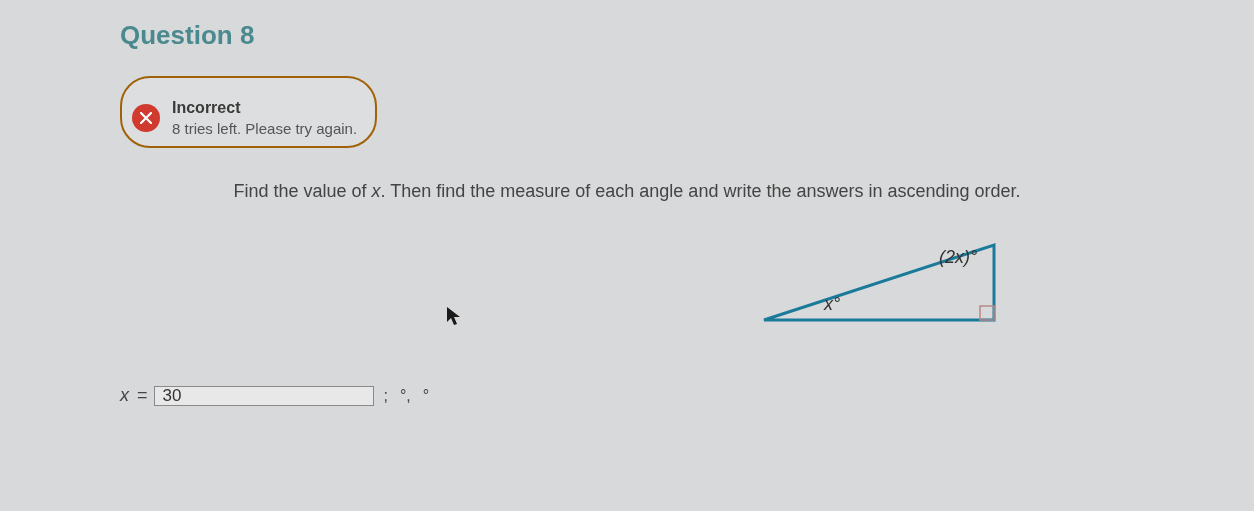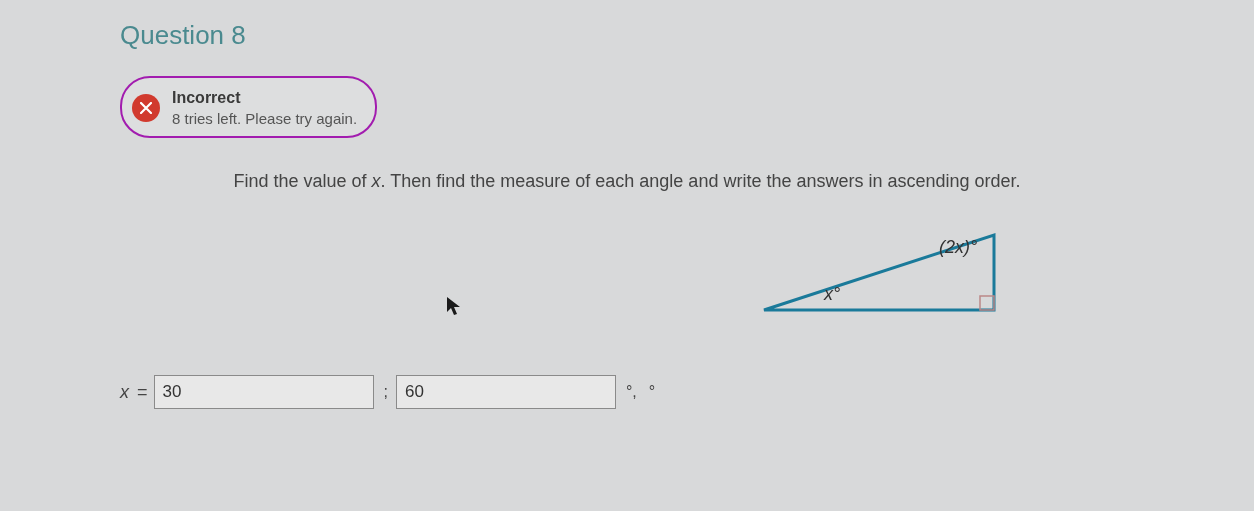--- a/index.html
+++ b/index.html
@@ -14,29 +14,29 @@
       height: 511px;
       position: relative;
       color: #4a4a4a;
     }
     .container {
       padding: 20px 120px;
     }
     .question-title {
       color: #4a8a8f;
       font-size: 26px;
-      font-weight: 400;
+      font-weight: 700;
       margin-bottom: 25px;
     }
     .status-pill {
       display: inline-flex;
       align-items: center;
-      border: 2px solid #a21caf;
+      border: 2px solid #a16207;
       border-radius: 30px;
-      padding: 10px 18px 8px 10px;
+      padding: 20px 18px 8px 10px;
       background: rgba(255,255,255,0.15);
       margin-bottom: 30px;
     }
     .status-icon {
       width: 28px;
       height: 28px;
       background: #d13a2e;
       border-radius: 50%;
       display: flex;
       align-items: center;
@@ -93,21 +93,21 @@
       gap: 6px;
       font-size: 18px;
       color: #444;
     }
     .answers-row .prefix {
       font-style: italic;
       margin-right: 2px;
     }
     .answer-input {
       width: 220px;
-      height: 34px;
+      height: 20px;
       border: 1px solid #8a8a8a;
       background: #e8e8e8;
       padding: 4px 8px;
       font-size: 17px;
       color: #333;
       font-family: inherit;
     }
     .sep {
       margin: 0 2px 0 4px;
       font-size: 16px;
@@ -145,17 +145,16 @@
     <svg class="cursor" width="18" height="22" viewBox="0 0 18 22">
       <path d="M2 2 L2 17 L6 13 L9 20 L12 19 L9 12 L15 12 Z" fill="#1a1a1a"></path>
     </svg>
   </div>
 
   <div class="answers-row">
     <span class="prefix">x</span>
     <span> = </span>
     <input class="answer-input" value="30" style="">
     <span class="sep">;</span>
-    <input class="answer-input" value="60" style="">
     <span class="sep">°,</span>
     <span class="sep">°</span>
   </div>
 </div>
 
 </body></html>

